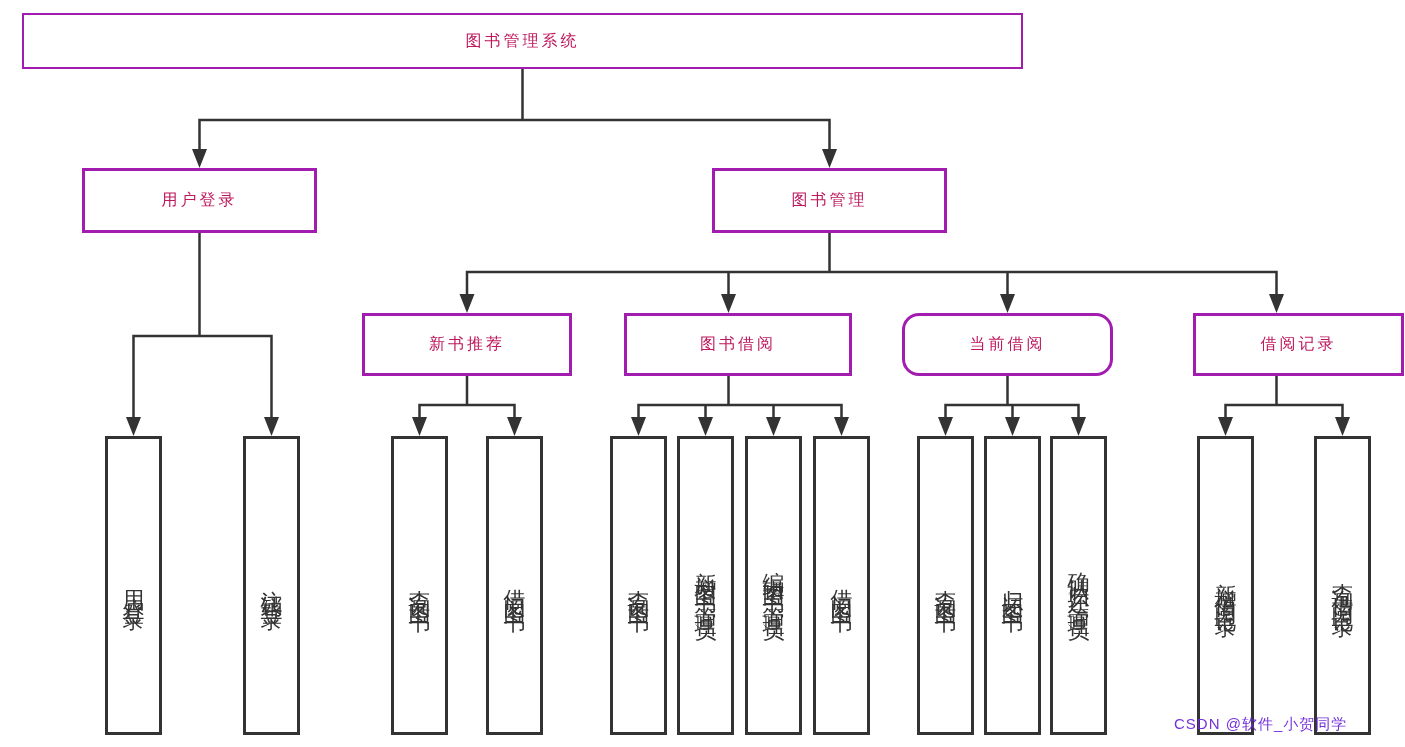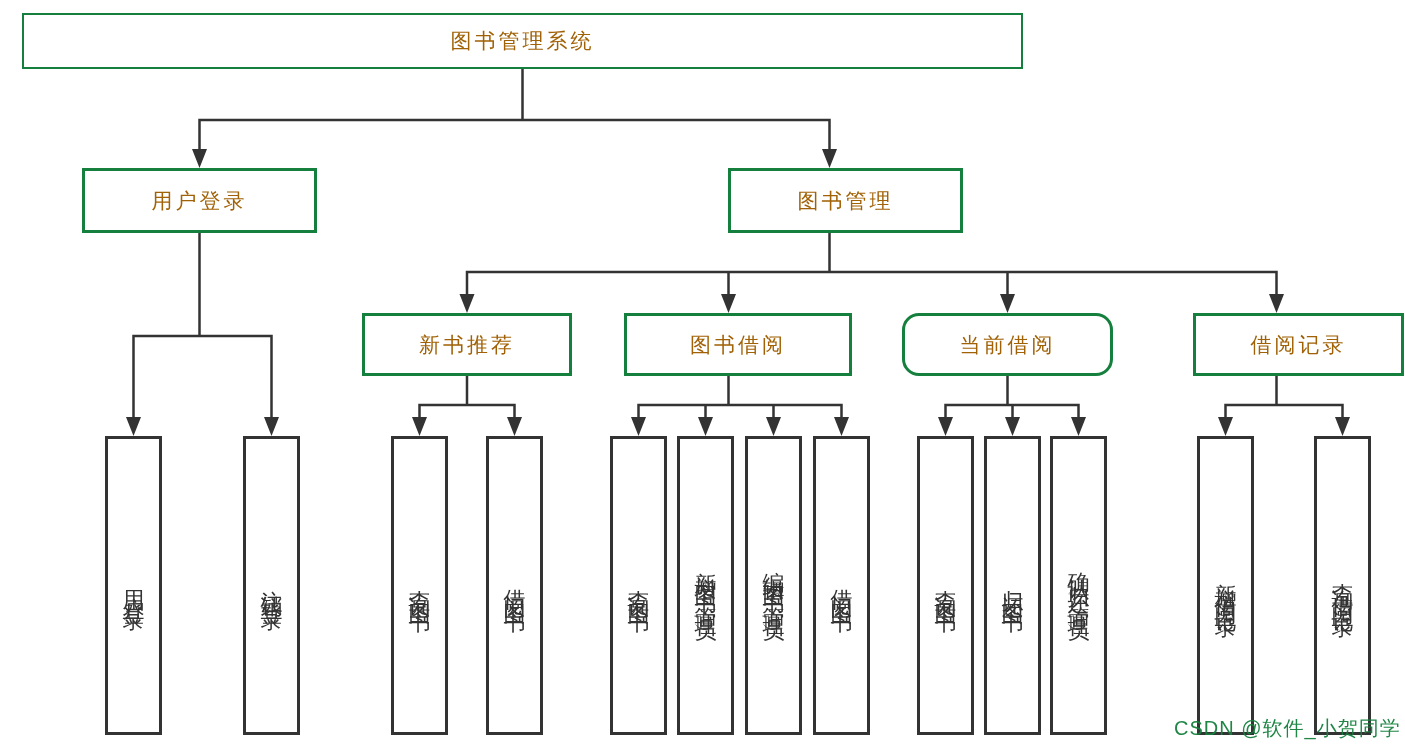--- a/index.html
+++ b/index.html
@@ -10,24 +10,24 @@
     font-family:"Liberation Sans","DejaVu Sans",sans-serif;
     overflow:hidden;
   }
   #connector-layer{
     position:absolute;left:0;top:0;width:1405px;height:747px;
   }
   .node{
     position:absolute;
     box-sizing:border-box;
     background:#fff;
-    border:3px solid #15803d;
+    border:3px solid #a21caf;
     display:flex;align-items:center;justify-content:center;
-    color:#a16207;
-    font-size:21px;
+    color:#be185d;
+    font-size:16px;
     letter-spacing:3px;
     white-space:nowrap;
   }
   .node.root{border-width:2px;}
   .leaf{
     position:absolute;
     top:436px;
     width:57px;height:299px;
     box-sizing:border-box;
     background:#fff;
@@ -39,32 +39,32 @@
     text-orientation:mixed;
     font-size:22px;
     letter-spacing:7px;
     line-height:1.1;
     color:#333;
     max-height:285px;
   }
   #watermark{
     position:absolute;
     left:1174px;top:715px;
-    font-size:20px;
-    color:#15803d;
+    font-size:15px;
+    color:#6d28d9;
     letter-spacing:1px;
     white-space:nowrap;
     z-index:10;
     opacity:.95;
     text-align:center;
   }
   
   #n-root{left:22px;top:13px;width:1001px;height:56px;}
   #n-user-login{left:82px;top:168px;width:235px;height:65px;}
-  #n-book-mgmt{left:712px;top:168px;width:235px;height:65px;margin-left:16px;}
+  #n-book-mgmt{left:712px;top:168px;width:235px;height:65px;}
   #n-new-book{left:362px;top:313px;width:210px;height:63px;}
   #n-book-borrow{left:624px;top:313px;width:228px;height:63px;}
   #n-current-borrow{left:902px;top:313px;width:211px;height:63px;border-radius:17px;}
   #n-borrow-record{left:1171px;top:313px;width:211px;height:63px;margin-left:22px;}
   
   #l-user-login{left:105px;}
   #l-logout{left:243px;}
   #l-nb-query{left:391px;}
   #l-nb-borrow{left:486px;}
   #l-bb-query{left:610px;}

